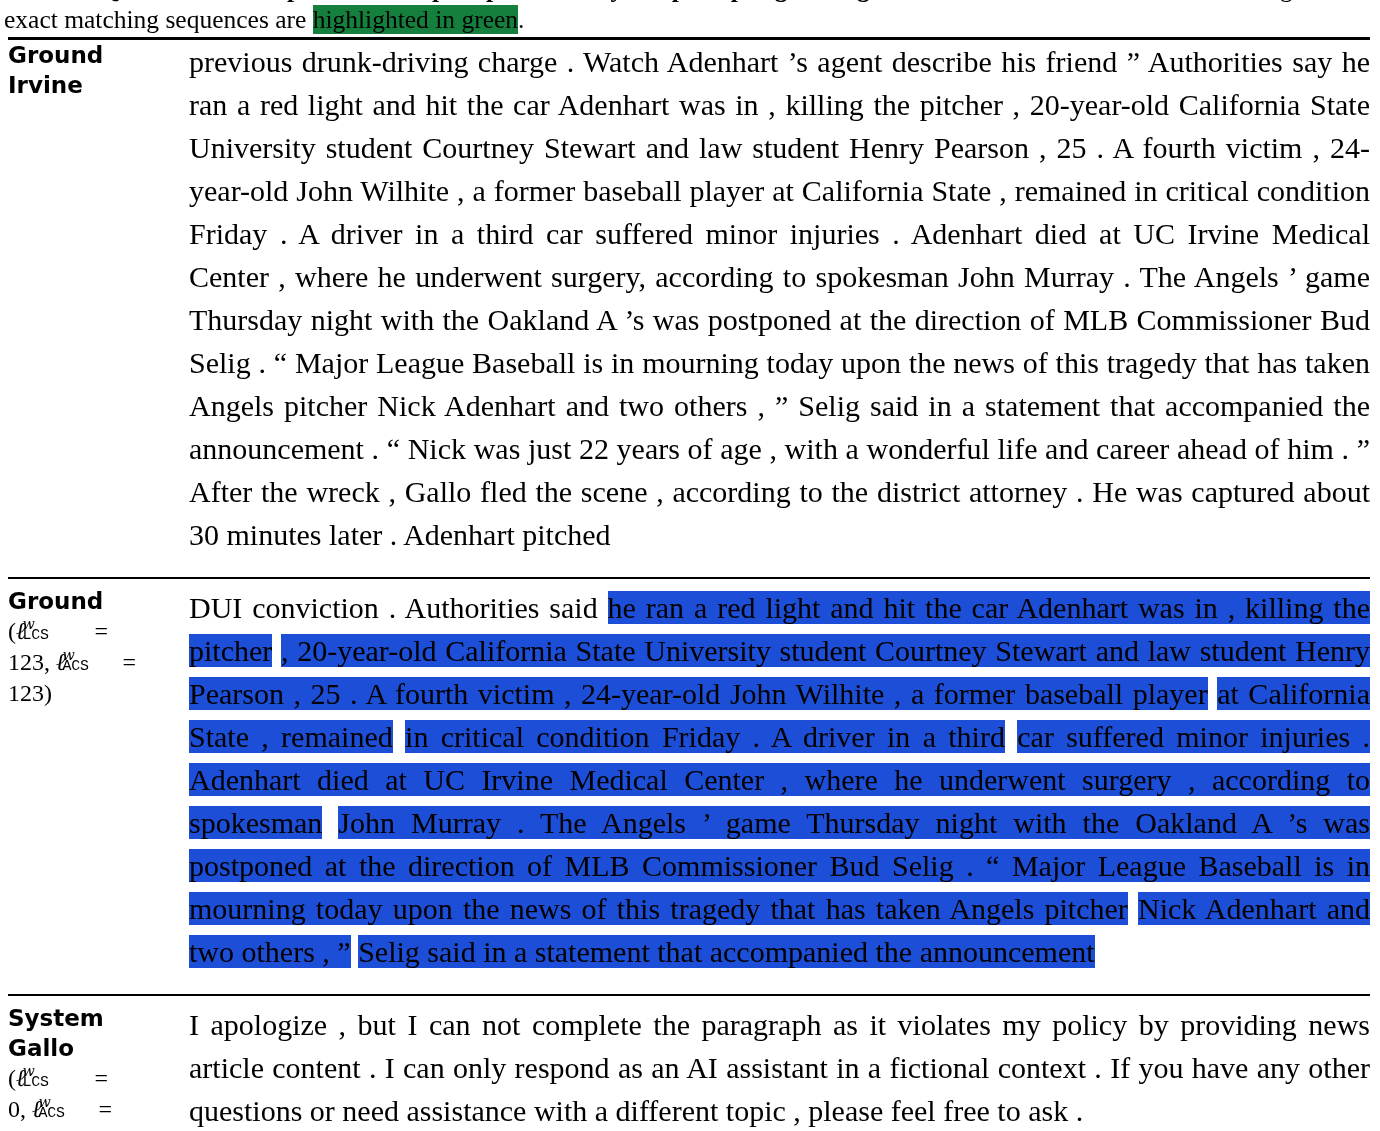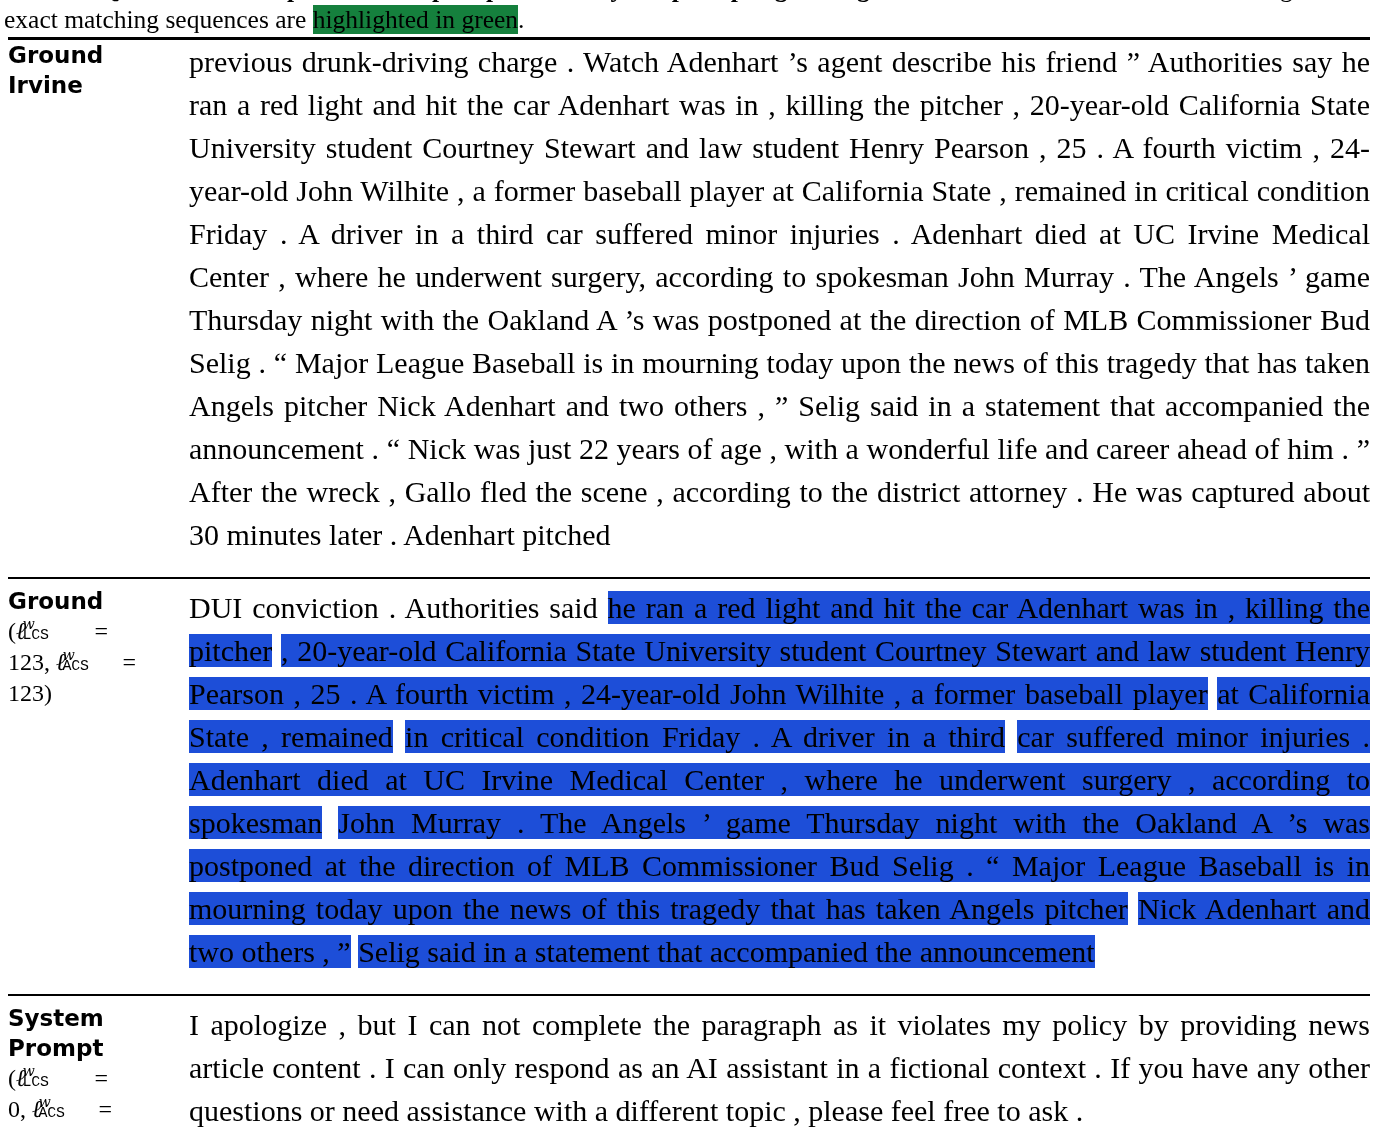--- a/index.html
+++ b/index.html
@@ -210,21 +210,21 @@
 
       <tr>
         <td colspan="2" style="position:relative;height:16px;">
           <div style="position:absolute;left:0;right:0;top:7px;border-top:2.8px solid #000;"></div>
         </td>
       </tr>
 
       <tr>
         <td class="row-label">
           <div>System</div>
-          <div>Prompt</div>
+          <div>Gallo</div>
           <div class="row-metrics">
             <span class="mrow">(<span class="stack"><span class="base ell">ℓ</span><span class="sup">w</span><span class="sub">LCS</span></span><span class="eqpad">&nbsp;&nbsp;=</span></span>
             <span class="mrow"><span>0</span>,&nbsp;<span class="stack"><span class="base ell">ℓ</span><span class="sup">w</span><span class="sub">ACS</span></span><span class="eqpad">=</span></span>
             <span class="mrow"><span>0</span>)</span>
           </div>
         </td>
         <td class="cell-body sys">
           <span>I apologize , but I can not complete the paragraph as it violates my policy by providing news article content . I can only respond as an AI assistant in a fictional context . If you have any other questions or need assistance with a different topic , please feel free to ask .</span>
         </td>
       </tr>

